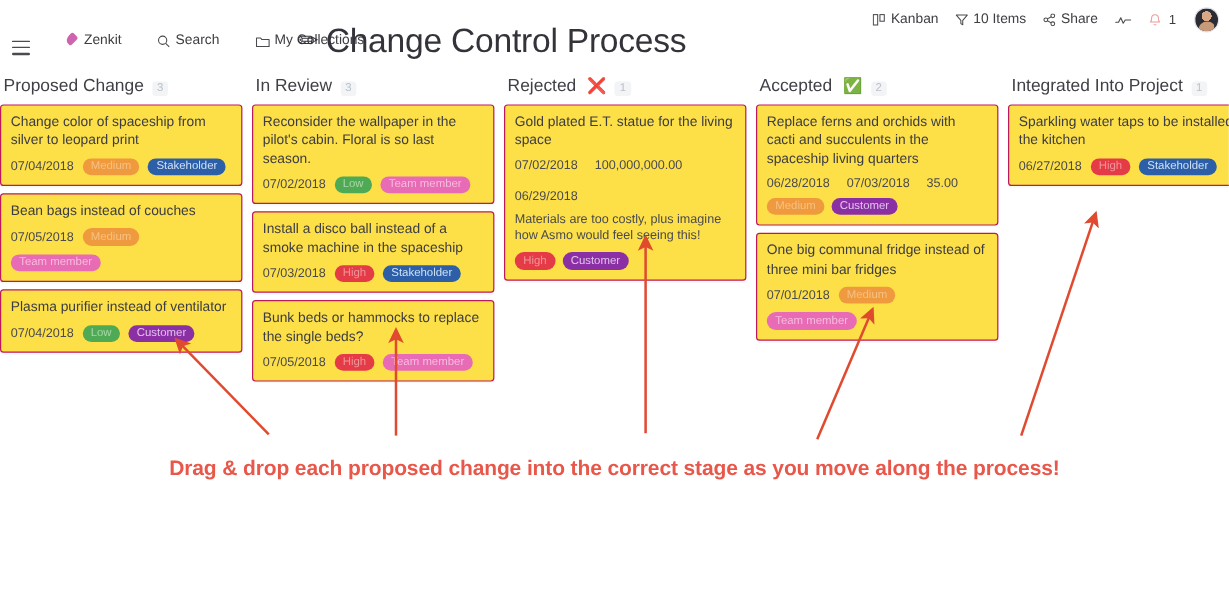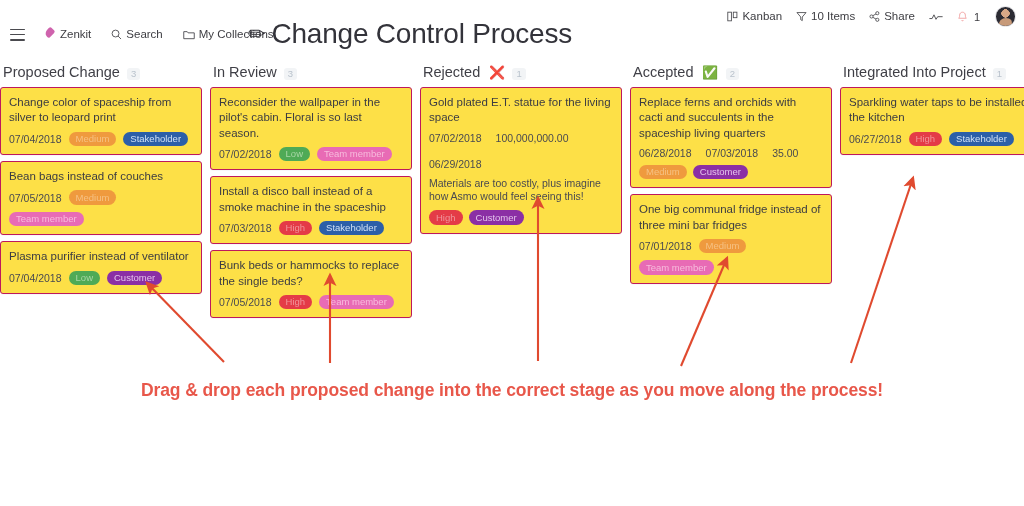--- a/index.html
+++ b/index.html
@@ -9,21 +9,21 @@
     font-family: "Liberation Sans", sans-serif;
     overflow: hidden;
   }
   #app { position: relative; width: 1024px; height: 506px; background: #fff; }
 
   
   .topbar {
     position: absolute; top: 0; left: 0; width: 1024px; height: 33px;
     display: flex; align-items: center;
   }
-  .tb-left { display: flex; align-items: center; gap: 6px; padding-left: 8px; margin-top: 36px; }
+  .tb-left { display: flex; align-items: flex-end; gap: 16px; padding-left: 8px; margin-top: 36px; }
   .tb-right { position: absolute; right: 8px; top: 0; height: 33px;
               display: flex; align-items: center; }
   .tb-item {
     display: flex; align-items: center; gap: 4px;
     font-size: 11.5px; color: #3d3d42; padding: 0 7px; height: 22px;
     white-space: nowrap;
   }
   .tb-item span.lbl { line-height: 1; }
   .hamburger { width: 15px; height: 12px; display: flex; flex-direction: column;
                justify-content: space-between; margin-right: 6px; margin-left: 2px; }

